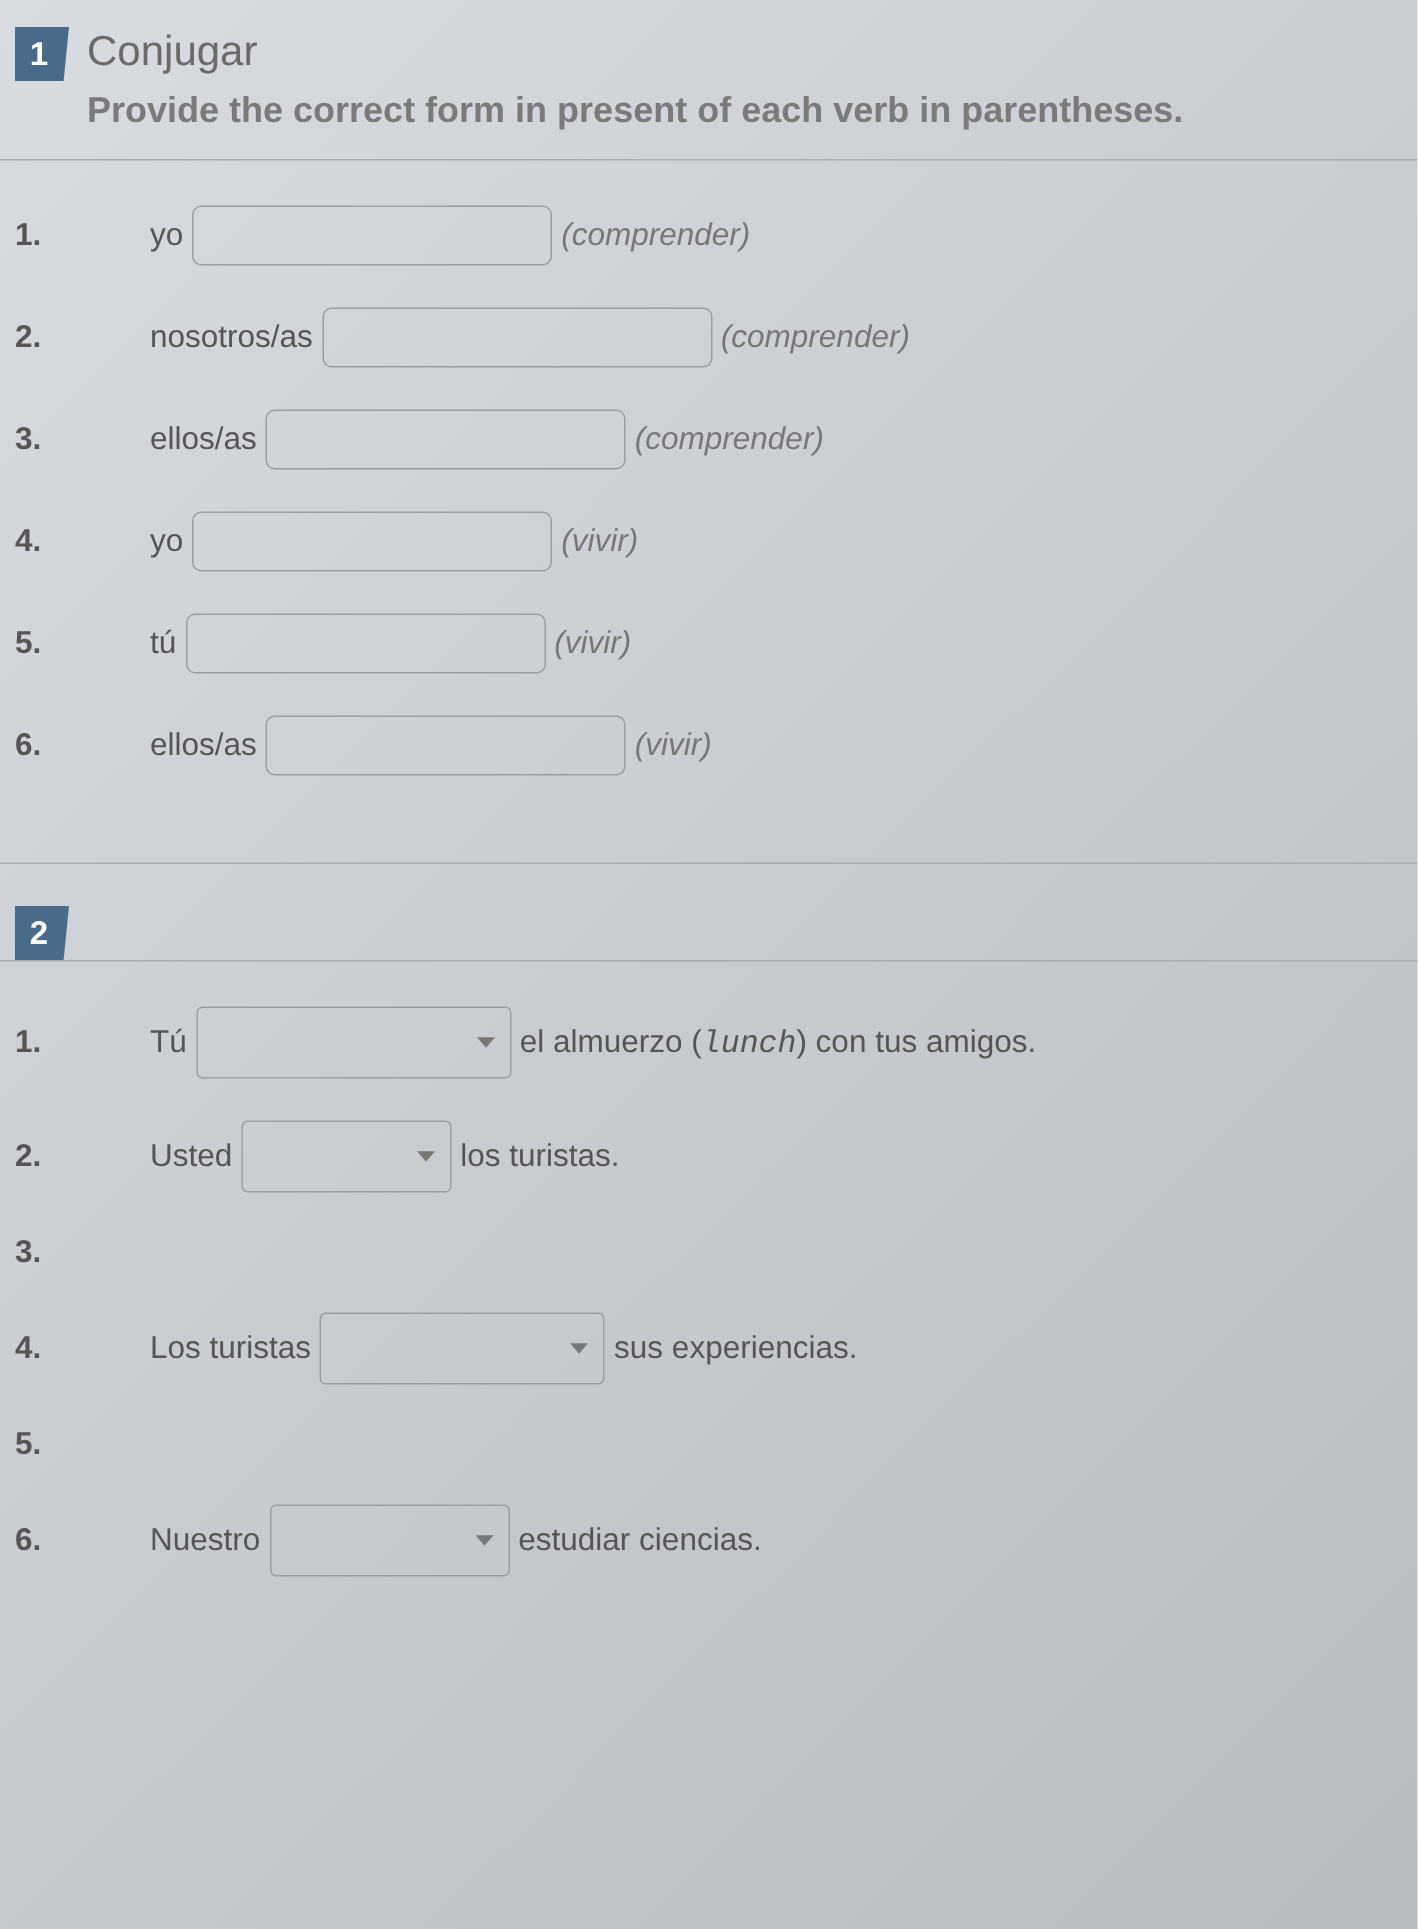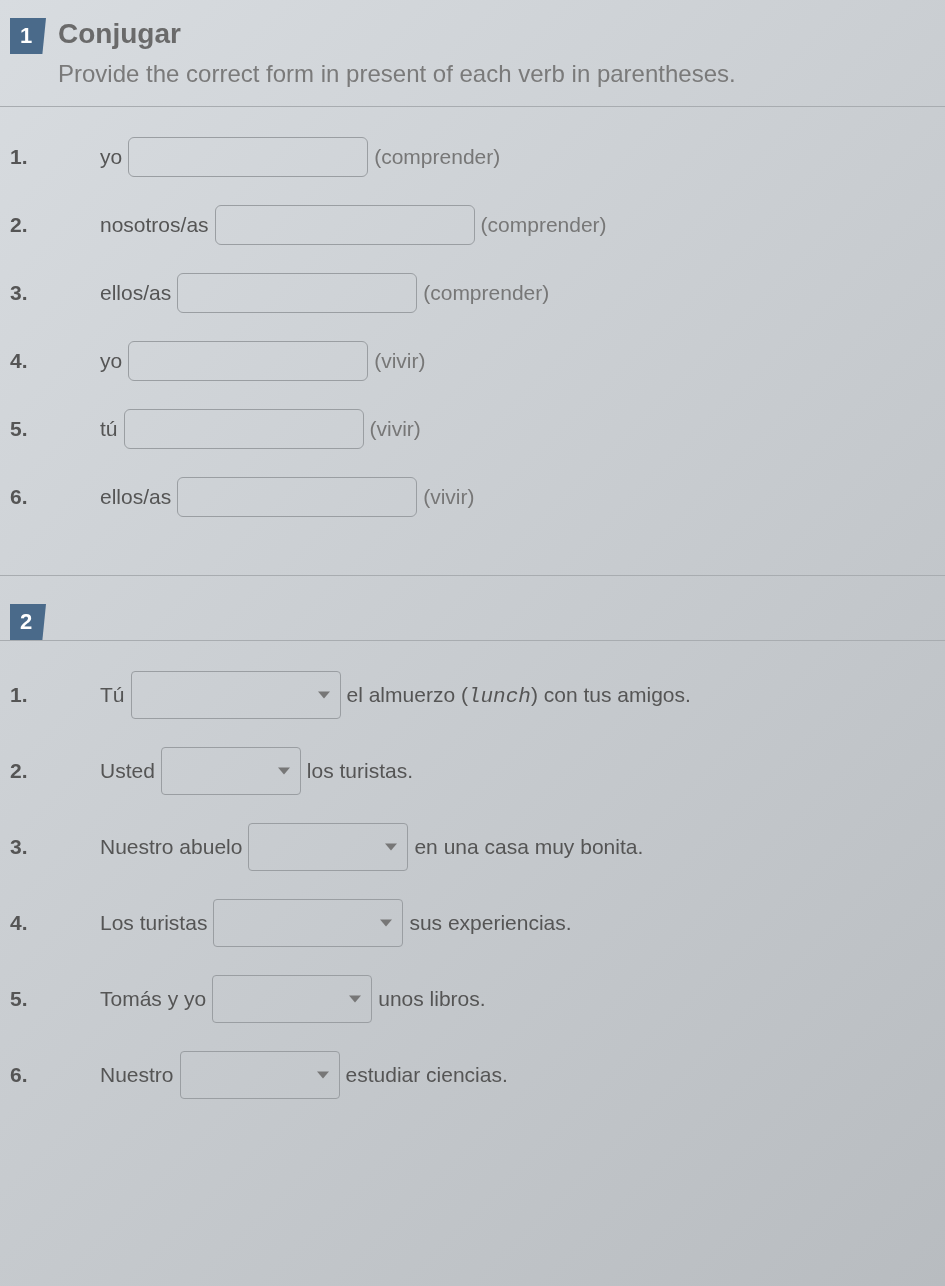--- a/index.html
+++ b/index.html
@@ -33,28 +33,28 @@
       font-weight: bold;
       flex-shrink: 0;
       clip-path: polygon(0 0, 100% 0, 90% 100%, 0 100%);
       padding-right: 4px;
     }
     .section-title-block {
       flex: 1;
     }
     .section-title {
       font-size: 28px;
-      font-weight: bold;
+      font-weight: normal;
       color: #6a6a6a;
       margin-bottom: 10px;
     }
     .section-instruction {
       font-size: 24px;
       color: #7a7a7a;
-      font-weight: 400;
+      font-weight: 700;
       margin-bottom: 18px;
     }
     .divider {
       border: none;
       border-top: 1px solid #a8acb0;
       margin: 0;
     }
     .items {
       padding: 30px 20px 30px 10px;
     }
@@ -82,20 +82,21 @@
       height: 40px;
       background: transparent;
       padding: 0 8px;
       font-size: 18px;
       color: #555;
     }
     .input-w1 { width: 240px; }
     .input-w2 { width: 260px; }
     .hint {
       color: #777;
+      font-style: italic;
     }
     .select-wrap {
       position: relative;
       display: inline-flex;
       align-items: center;
       border: 1px solid #9a9ea2;
       border-radius: 4px;
       height: 48px;
       background: transparent;
       padding: 0 30px 0 10px;
@@ -220,49 +221,35 @@
       <span>Usted</span>
       <div class="select-wrap select-w2">
         <span class="caret"></span>
       </div>
       <span>los turistas.</span>
     </div>
   </div>
 
   <div class="item-row">
     <div class="item-num">3.</div>
-    <div class="item-content">
-      <span>Nuestro abuelo</span>
-      <div class="select-wrap select-w3">
-        <span class="caret"></span>
-      </div>
-      <span>en una casa muy bonita.</span>
-    </div>
   </div>
 
   <div class="item-row">
     <div class="item-num">4.</div>
     <div class="item-content">
       <span>Los turistas</span>
       <div class="select-wrap select-w4">
         <span class="caret"></span>
       </div>
       <span>sus experiencias.</span>
     </div>
   </div>
 
   <div class="item-row">
     <div class="item-num">5.</div>
-    <div class="item-content">
-      <span>Tomás y yo</span>
-      <div class="select-wrap select-w3">
-        <span class="caret"></span>
-      </div>
-      <span>unos libros.</span>
-    </div>
   </div>
 
   <div class="item-row">
     <div class="item-num">6.</div>
     <div class="item-content">
       <span>Nuestro</span>
       <div class="select-wrap select-w3">
         <span class="caret"></span>
       </div>
       <span>estudiar ciencias.</span>

